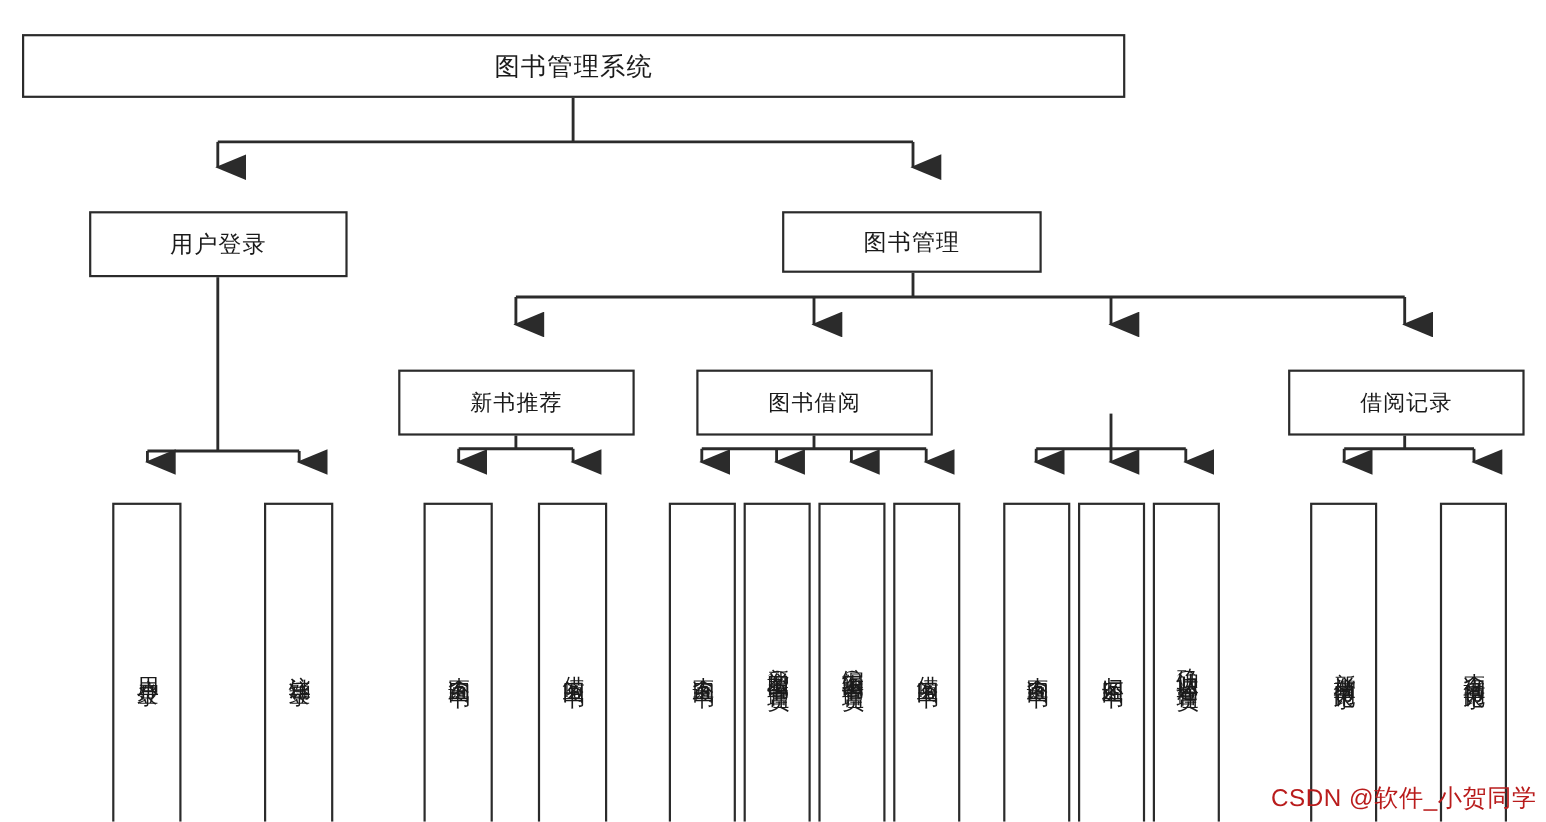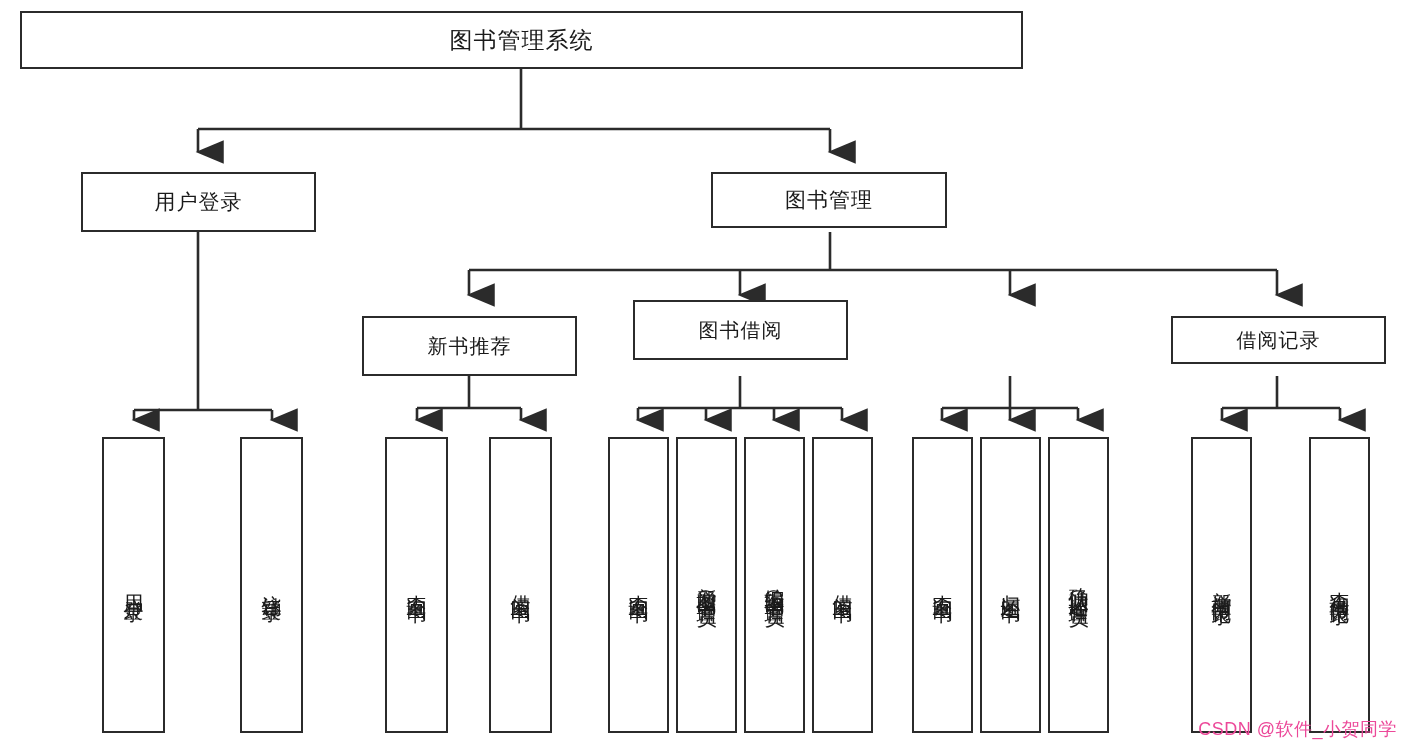--- a/index.html
+++ b/index.html
@@ -27,20 +27,21 @@
   .node {
     position: absolute;
     box-sizing: border-box;
     border: 2px solid #2b2b2b;
     background: #ffffff;
     display: flex;
     align-items: center;
     justify-content: center;
     color: #1a1a1a;
     z-index: 2;
+    margin-top: 20px;
   }
   .node.root {
     font-size: 23px;
   }
   .node.lvl2 {
     font-size: 21px;
   }
   .node.lvl3 {
     font-size: 20px;
   }
@@ -59,22 +60,22 @@
     text-align: center;
   }
   .hlabel {
     white-space: nowrap;
     letter-spacing: 1px;
   }
   #watermark {
     position: absolute;
     right: 8px;
     bottom: 6px;
-    font-size: 18px;
-    color: #ec4899;
+    font-size: 22px;
+    color: #b91c1c;
     letter-spacing: 0.5px;
     z-index: 5;
     white-space: nowrap;
   }
 </style>
 </head>
 <body>
 
 <div id="canvas">
 
@@ -135,24 +136,24 @@
   <div class="node lvl2" style="left:81px; top:172px; width:235px; height:60px;">
     <span class="hlabel">用户登录</span>
   </div>
   <div class="node lvl2" style="left:711px; top:172px; width:236px; height:56px;">
     <span class="hlabel">图书管理</span>
   </div>
 
   <div class="node lvl3" style="left:362px; top:316px; width:215px; height:60px;">
     <span class="hlabel">新书推荐</span>
   </div>
-  <div class="node lvl3" style="left:633px; top:300px; width:215px; height:60px;">
+  <div class="node lvl3" style="left:633px; top:316px; width:215px; height:60px;">
     <span class="hlabel">图书借阅</span>
   </div>
-  <div class="node lvl3" style="left:1171px; top:316px; width:215px; height:48px;">
+  <div class="node lvl3" style="left:1171px; top:316px; width:215px; height:60px;">
     <span class="hlabel">借阅记录</span>
   </div>
 
   <div class="node leaf" style="left:102px; top:437px; width:63px; height:296px;">
     <span class="vlabel">用户登录</span>
   </div>
   <div class="node leaf" style="left:240px; top:437px; width:63px; height:296px;">
     <span class="vlabel">注销登录</span>
   </div>
 

